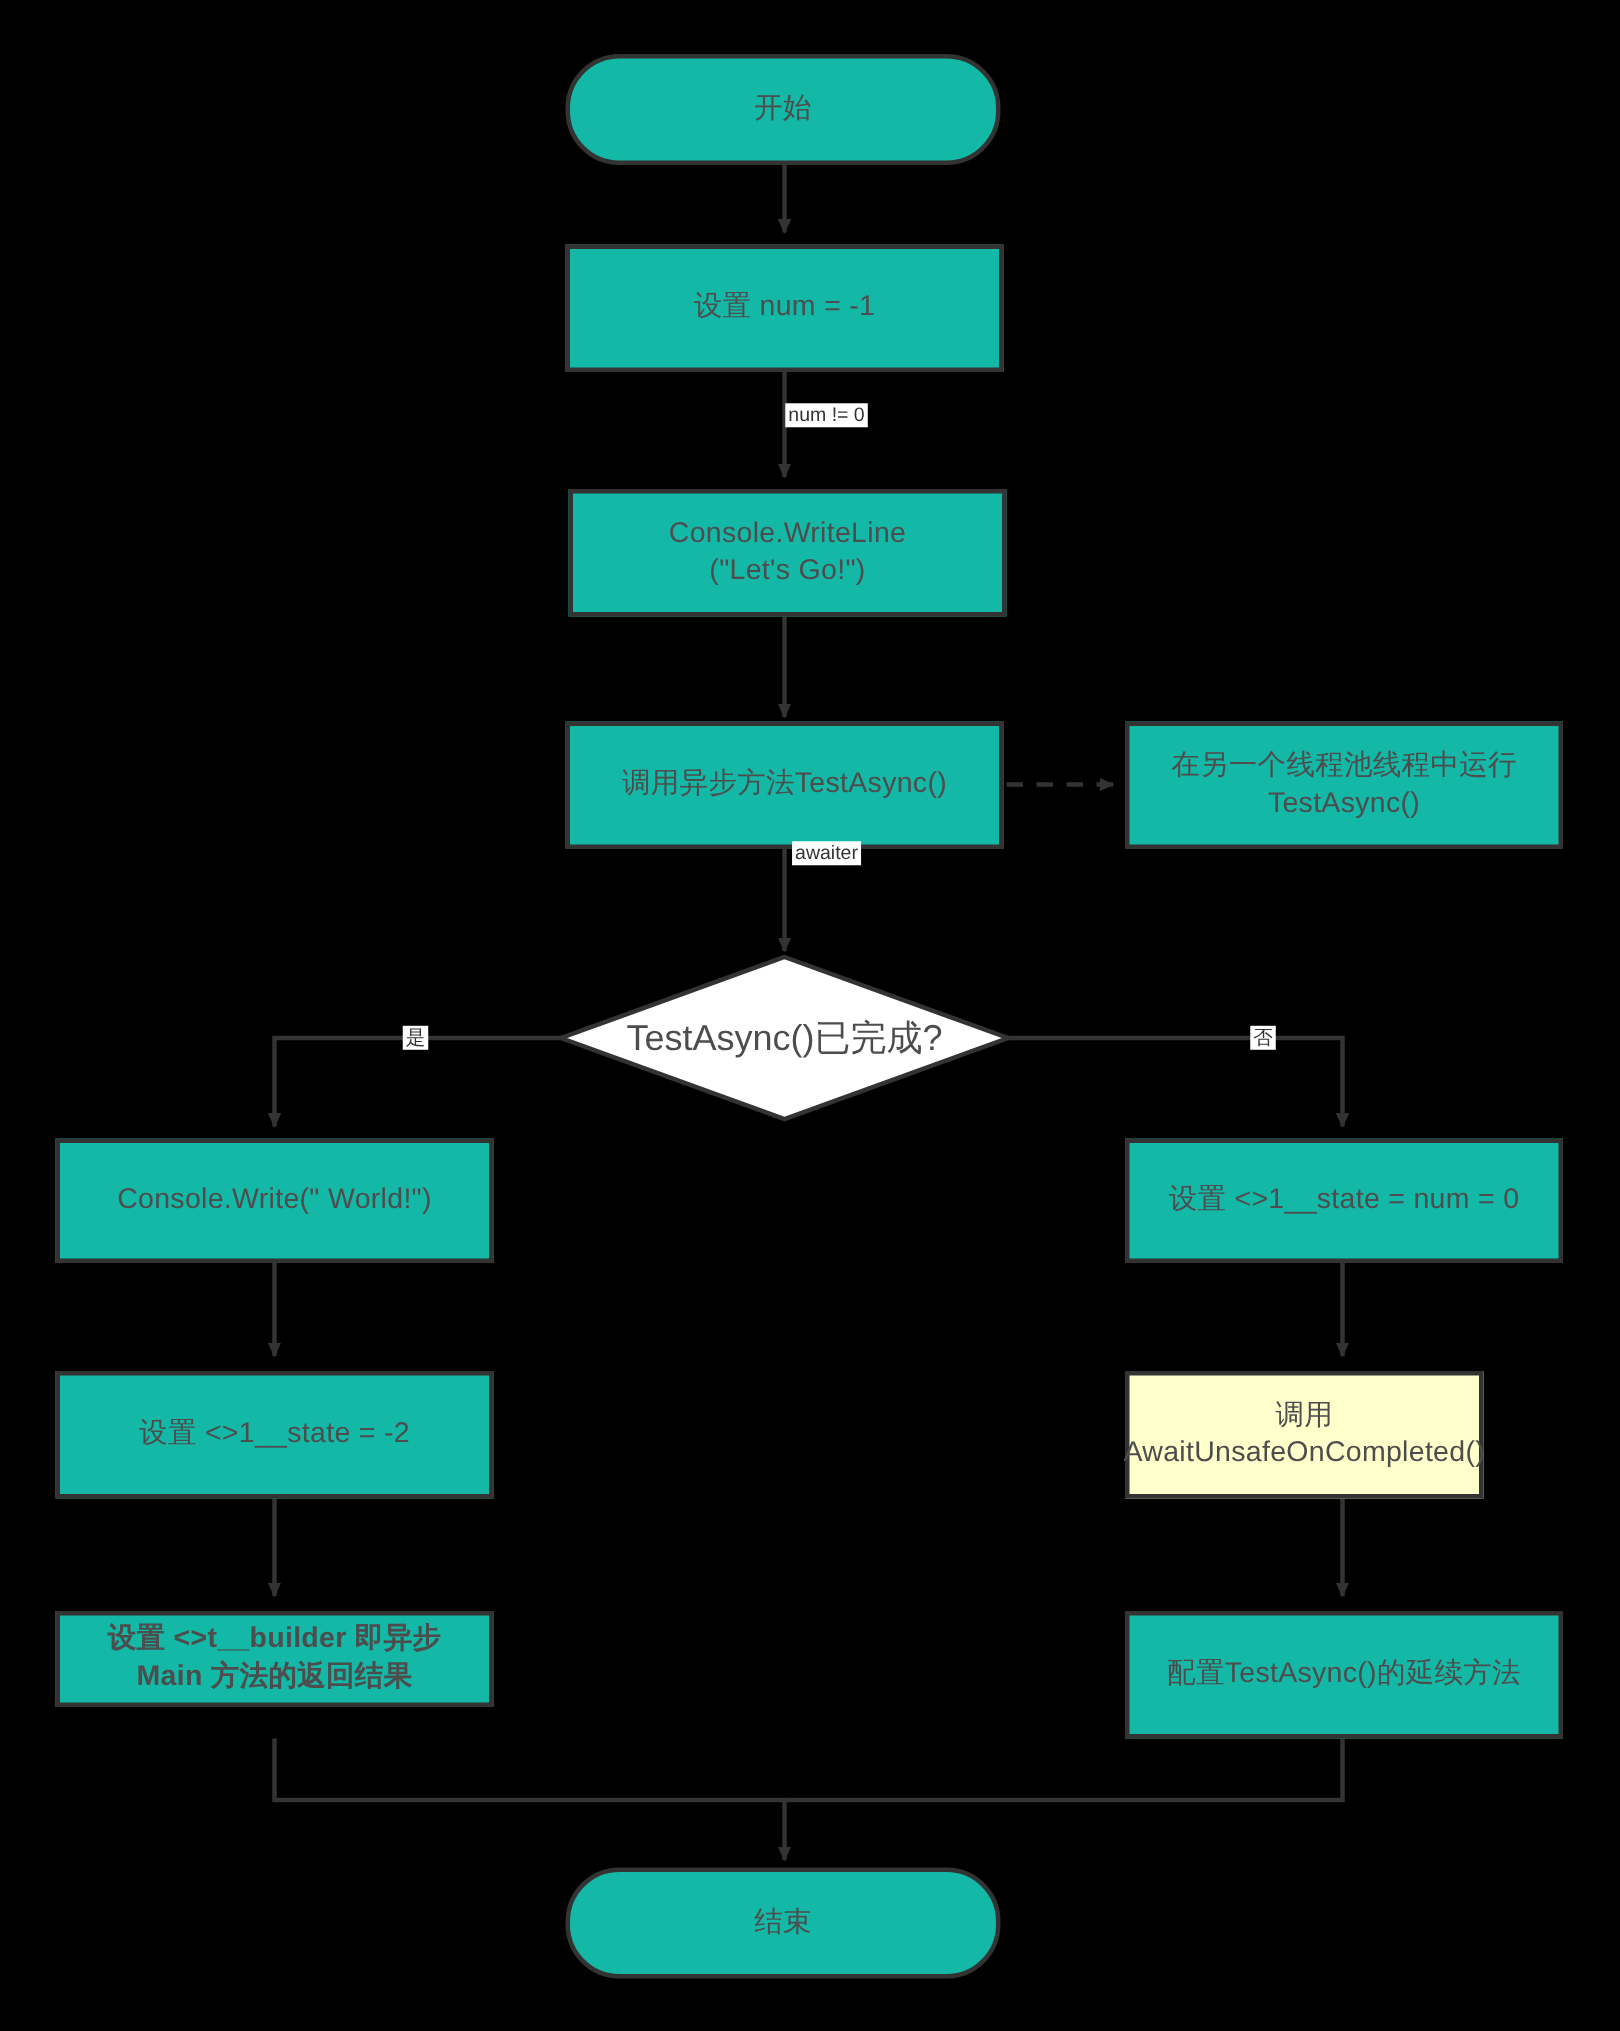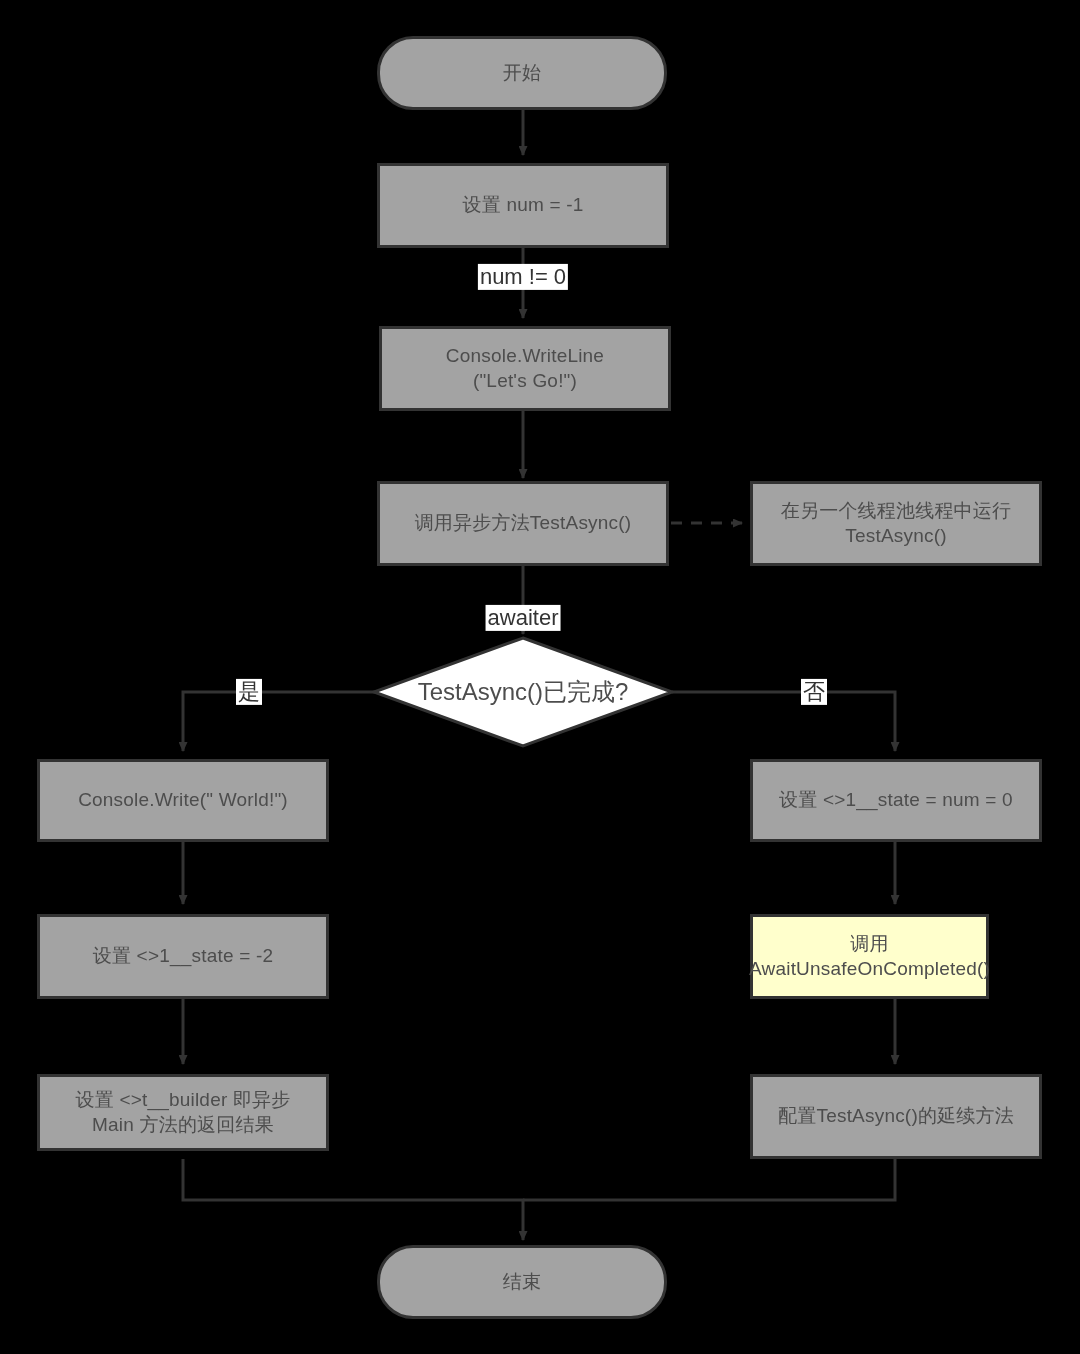--- a/index.html
+++ b/index.html
@@ -22,21 +22,21 @@
   svg.edge-layer {
     position: absolute;
     left: 0;
     top: 0;
     width: 1080px;
     height: 1354px;
   }
   .node {
     position: absolute;
     box-sizing: border-box;
-    background: #a3a3a3;
+    background: #14b8a6;
     border: 3px solid #333333;
     color: #4d4d4d;
     font-size: 19px;
     line-height: 1.30;
     display: flex;
     align-items: center;
     justify-content: center;
     text-align: center;
     letter-spacing: 0.2px;
   }
@@ -65,25 +65,26 @@
     justify-content: center;
     color: #4d4d4d;
     font-size: 24px;
     text-align: center;
     pointer-events: none;
   }
   .edge-label {
     position: absolute;
     background: #ffffff;
     color: #333333;
-    font-size: 22px;
+    font-size: 13px;
     line-height: 1.1;
     padding: 1px 2px;
     white-space: nowrap;
     transform: translate(-50%, -50%);
+    margin-left: 28px;
   }
 </style>
 </head>
 <body>
 
 <div id="flowchart-root">
 
   <svg class="edge-layer" viewBox="0 0 1080 1354">
     <defs>
       <marker id="arrow" markerWidth="10" markerHeight="9" refX="9" refY="4.5" orient="auto" markerUnits="userSpaceOnUse">
@@ -147,21 +148,21 @@
   </div>
 
   <div class="node" style="left:37px; top:759px; width:292px; height:83px;">
     <span class="node-text">Console.Write(" World!")</span>
   </div>
 
   <div class="node" style="left:37px; top:914px; width:292px; height:85px;">
     <span class="node-text">设置 &lt;&gt;1__state = -2</span>
   </div>
 
-  <div class="node" style="left:37px; top:1074px; width:292px; height:77px;">
+  <div class="node" style="left:37px; top:1074px; width:292px; height:64px;font-weight:bold;">
     <span class="node-text">设置 &lt;&gt;t__builder 即异步
 Main 方法的返回结果</span>
   </div>
 
   <div class="node" style="left:750px; top:759px; width:292px; height:83px;">
     <span class="node-text">设置 &lt;&gt;1__state = num = 0</span>
   </div>
 
   <div class="node highlight" style="left:750px; top:914px; width:239px; height:85px;">
     <span class="node-text">调用
@@ -171,19 +172,19 @@
   <div class="node terminal" style="left:377px; top:1245px; width:290px; height:74px;">
     <span class="node-text">结束</span>
   </div>
 
   <div class="node" style="left:750px; top:1074px; width:292px; height:85px;">
     <span class="node-text">配置TestAsync()的延续方法</span>
   </div>
 
   <div class="edge-label" style="left:523px; top:277px;">num != 0</div>
 
-  <div class="edge-label" style="left:523px; top:618px;">awaiter</div>
+  <div class="edge-label" style="left:523px; top:569px;">awaiter</div>
 
   <div class="edge-label" style="left:249px; top:692px;">是</div>
 
   <div class="edge-label" style="left:814px; top:692px;">否</div>
 
 </div>
 
 </body></html>

